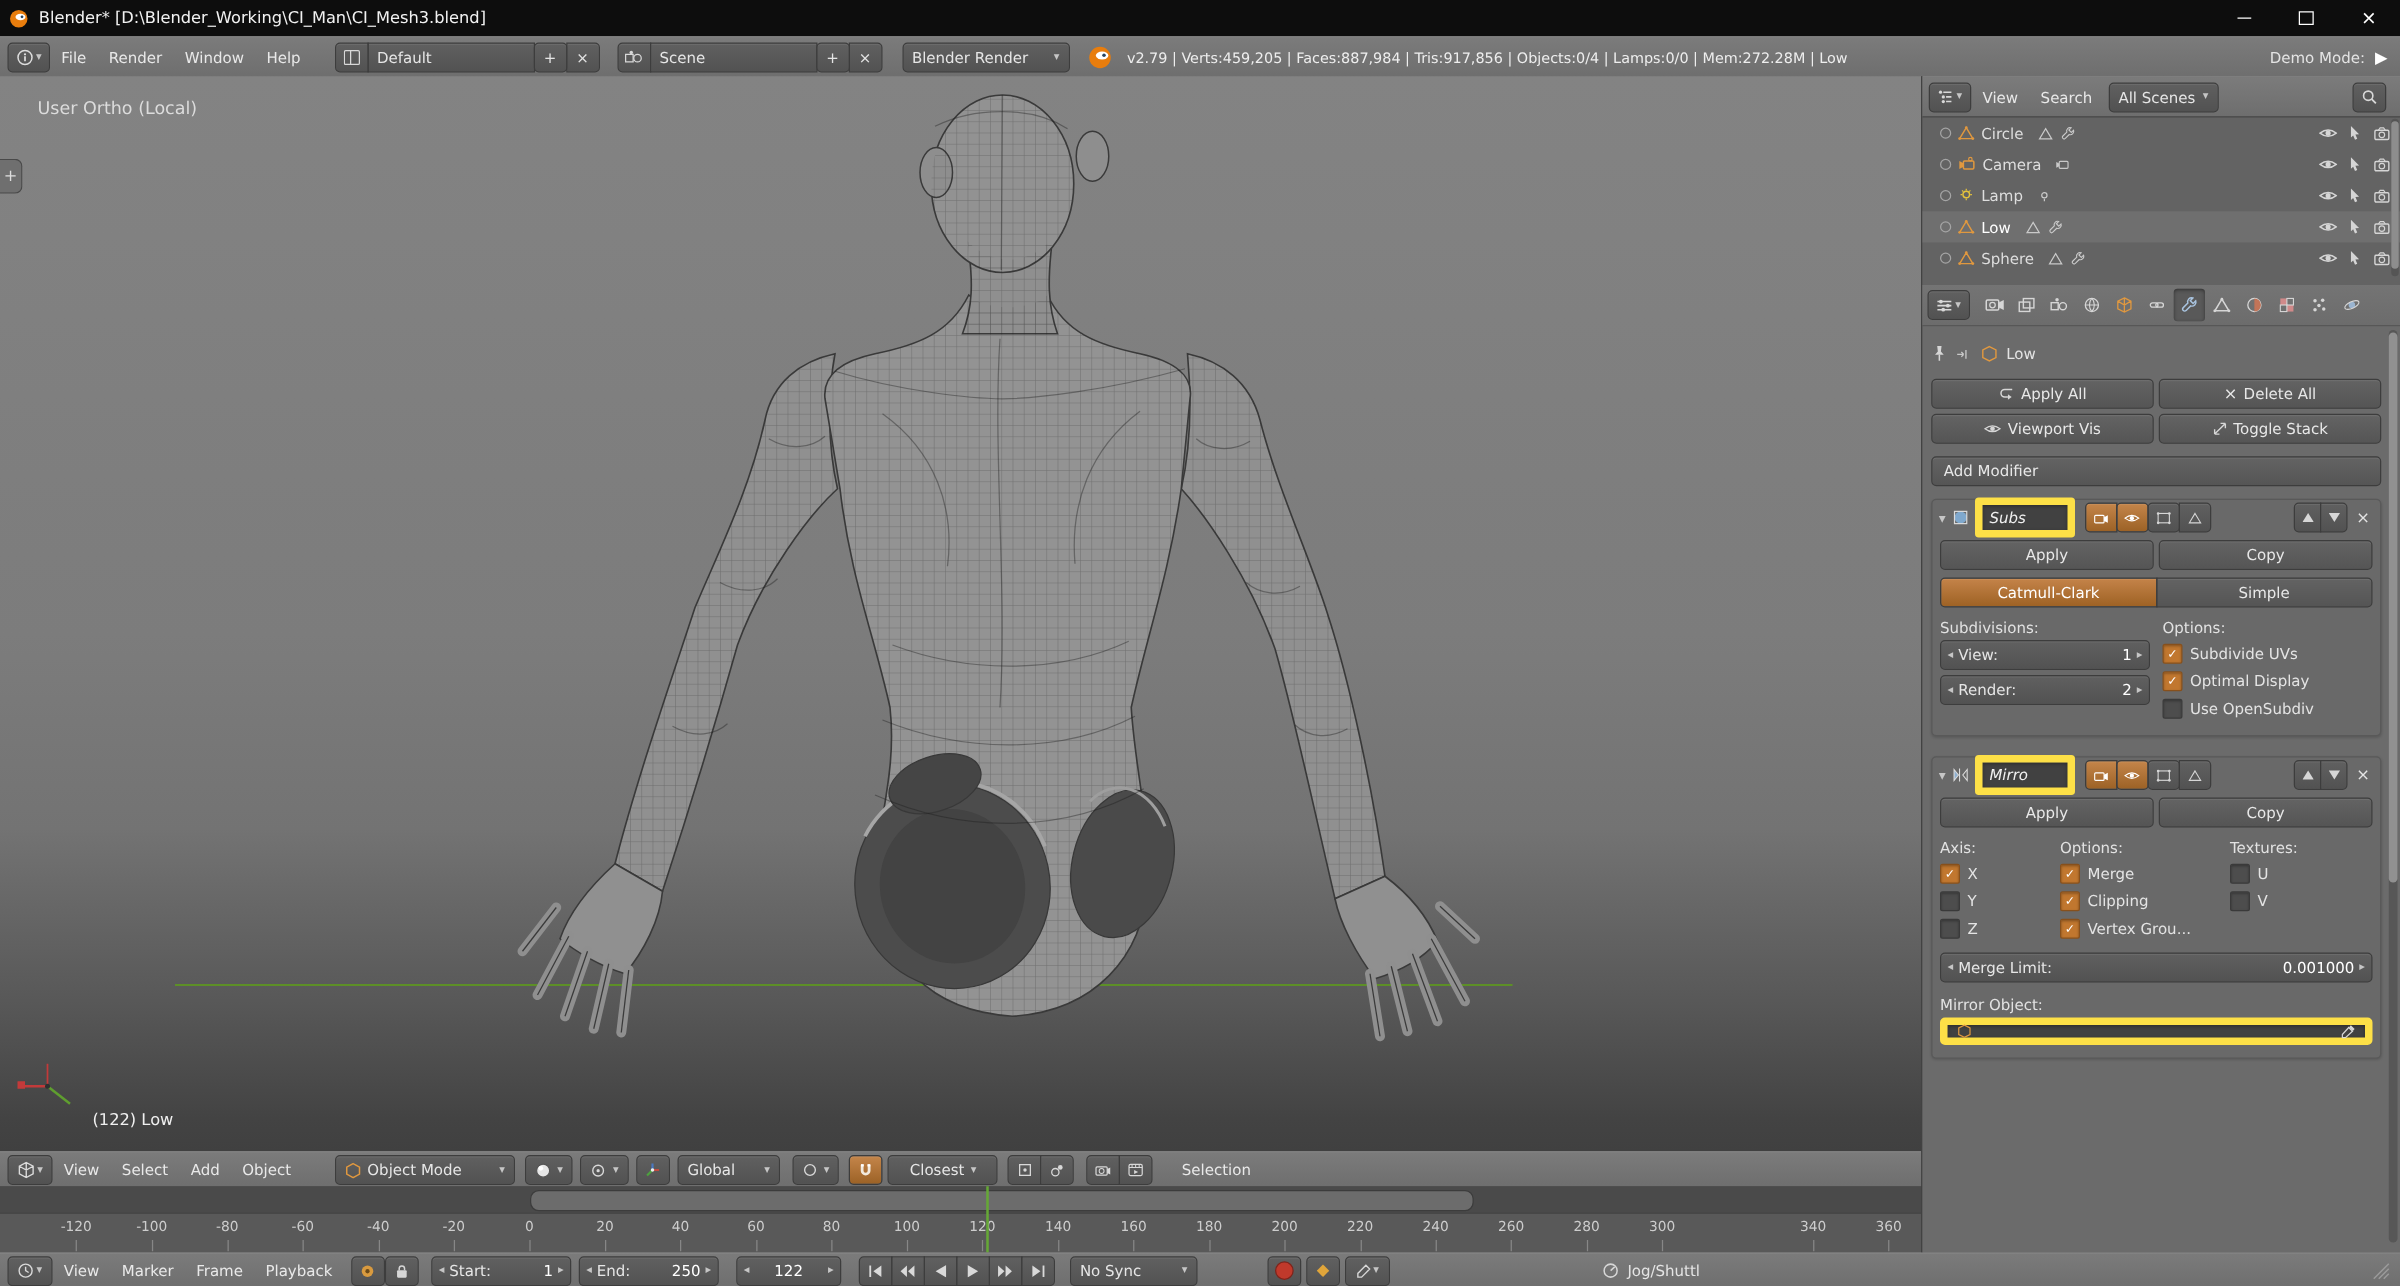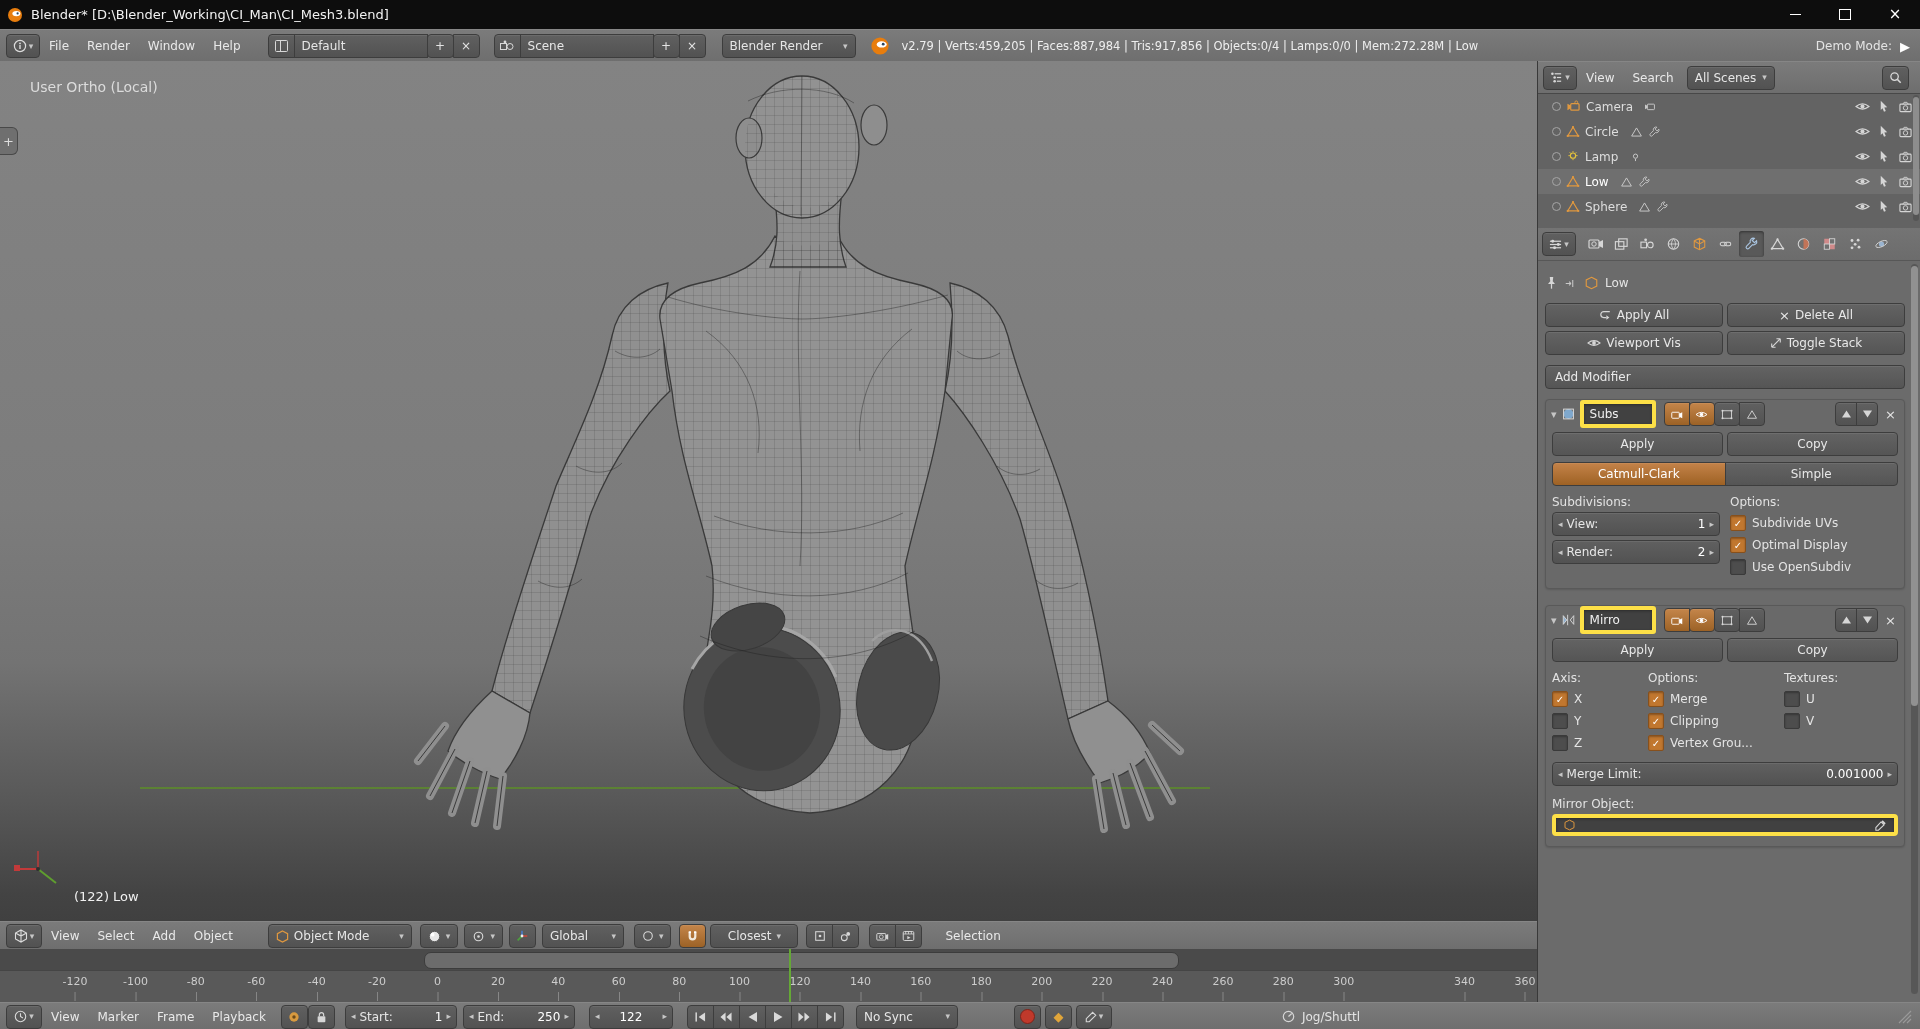--- a/index.html
+++ b/index.html
@@ -24,21 +24,21 @@
   .w{height:22px;background:linear-gradient(#606060,#525252);border:1px solid #3d3d3d;border-radius:4px;display:inline-flex;align-items:center;padding:0 7px;gap:5px;box-shadow:inset 0 1px 0 rgba(255,255,255,.07);white-space:nowrap;color:#e6e6e6;}
   .arr{color:#c6c6c6;font-size:9px;line-height:1;}
   .grp{display:inline-flex;}
   .grp>*{border-radius:0;margin-left:-1px;}
   .grp>*:first-child{border-radius:4px 0 0 4px;margin-left:0;}
   .grp>*:last-child{border-radius:0 4px 4px 0;}
   .ibtn{width:25px;height:22px;display:inline-flex;align-items:center;justify-content:center;background:linear-gradient(#606060,#525252);border:1px solid #3d3d3d;border-radius:4px;box-shadow:inset 0 1px 0 rgba(255,255,255,.07);flex:none;}
   .ibtn.on{background:linear-gradient(#c4854a,#9c6226);}
   .btn{height:22px;background:linear-gradient(#636363,#555);border:1px solid #3d3d3d;border-radius:4px;display:flex;align-items:center;justify-content:center;color:#e8e8e8;box-shadow:inset 0 1px 0 rgba(255,255,255,.07);white-space:nowrap;}
   .btn.orangesel{background:linear-gradient(#c48349,#9e6224);color:#fff;}
-  .field{background:#414141;border:4px solid #fde047;box-shadow:inset 0 1px 3px rgba(0,0,0,.35);}
+  .field{background:#414141;border:6px solid #fde047;box-shadow:inset 0 1px 3px rgba(0,0,0,.35);font-style:italic;}
   .cb{width:14px;height:14px;flex:none;border-radius:2px;background:#4d4d4d;border:1px solid #3a3a3a;display:inline-flex;align-items:center;justify-content:center;font-size:10px;color:#fff;box-shadow:inset 0 1px 2px rgba(0,0,0,.3);}
   .cb.on{background:#c1772f;border-color:#87501c;}
   .cbrow{display:flex;align-items:center;gap:6px;height:22px;}
   .num{height:22px;background:linear-gradient(#606060,#525252);border:1px solid #3d3d3d;border-radius:4px;display:flex;align-items:center;padding:0 5px;gap:4px;box-shadow:inset 0 1px 0 rgba(255,255,255,.07);}
   .num .nlab{flex:none;color:#e6e6e6;}
   .num .nval{margin-left:auto;color:#fff;}
 
   
   #infobar{left:0;top:29px;width:1920px;height:32px;}
   #infobar .stats{color:#eee;font-size:11.5px;margin-left:12px;white-space:nowrap;}
@@ -406,21 +406,21 @@
     </span>
 
     <span class="menu" style="margin-left:14px">Selection</span>
   </div>
 
   <div id="tl-region" class="abs">
     <div id="tl-scroll">
         <div class="thumb"></div>
       </div>
     <div id="tl-ruler">
-      <div style="position:absolute;left:16px;top:0;width:100%;height:100%">
+      <div style="position:absolute;left:2px;top:0;width:100%;height:100%">
           <span class="tick" style="left: 59px;">-120</span>
           <span class="tick" style="left: 119.416px;">-100</span>
           <span class="tick" style="left: 179.832px;">-80</span>
           <span class="tick" style="left: 240.248px;">-60</span>
           <span class="tick" style="left: 300.664px;">-40</span>
           <span class="tick" style="left: 361.08px;">-20</span>
           <span class="tick" style="left: 421.496px;">0</span>
           <span class="tick" style="left: 481.912px;">20</span>
           <span class="tick" style="left: 542.328px;">40</span>
           <span class="tick" style="left: 602.744px;">60</span>
@@ -468,60 +468,60 @@
         <span class="ibtn mlauto" style="margin-right:12px">
           <svg width="13" height="13" viewBox="0 0 14 14">
               <circle cx="6" cy="6" r="4" fill="none" stroke="#d8d8d8" stroke-width="1.4"></circle>
               <line x1="9" y1="9" x2="12.6" y2="12.6" stroke="#d8d8d8" stroke-width="1.6"></line>
             </svg>
         </span>
       </div>
 
       <div class="orow">
         <span class="odot"></span>
-        <svg width="15" height="13" viewBox="0 0 16 14">
-            <rect x="5" y="4" width="9" height="7" rx="1" fill="none" stroke="#e0983f" stroke-width="1.3"></rect>
-            <path d="M5 6 L1.5 4 V11 L5 9Z" fill="#e0983f"></path>
-            <circle cx="11" cy="2.5" r="1.5" fill="none" stroke="#e0983f"></circle>
-          </svg>
-        <span>Camera</span>
-        <svg width="13" height="11" viewBox="0 0 16 14" style="margin-left:6px">
-            <rect x="4" y="4" width="9" height="7" rx="1" fill="none" stroke="#c9c9c9" stroke-width="1.2"></rect>
-            <path d="M4 6 L1 4.5 V10.5 L4 9Z" fill="#c9c9c9"></path>
-          </svg>
-        <span class="oicons">
-          <svg width="15" height="13" viewBox="0 0 16 14">
-              <path d="M1 7 Q8 1.5 15 7 Q8 12.5 1 7Z" fill="none" stroke="#d5d5d5" stroke-width="1.2"></path>
-              <circle cx="8" cy="7" r="2.2" fill="#d5d5d5"></circle>
-            </svg>
-          <svg width="12" height="13" viewBox="0 0 14 16">
-              <path d="M3 1 L11 9 L7.4 9.3 L9.2 13.6 L7 14.6 L5.2 10.3 L3 12.4Z" fill="#d5d5d5"></path>
-            </svg>
-          <svg width="15" height="13" viewBox="0 0 16 14">
-              <rect x="2" y="4.5" width="12" height="8" rx="1" fill="none" stroke="#d5d5d5" stroke-width="1.2"></rect>
-              <circle cx="8" cy="8.5" r="2.4" fill="none" stroke="#d5d5d5"></circle>
-              <path d="M5 4.5 L6.5 2.5 H9.5 L11 4.5" fill="none" stroke="#d5d5d5"></path>
-            </svg>
-        </span>
-      </div>
-
-      <div class="orow">
-        <span class="odot"></span>
         <svg width="14" height="13" viewBox="0 0 16 14">
             <path d="M8 2 L14 12 H2Z" fill="none" stroke="#e0983f" stroke-width="1.3"></path>
             <circle cx="8" cy="2" r="1.3" fill="#e0983f"></circle>
             <circle cx="14" cy="12" r="1.3" fill="#e0983f"></circle>
             <circle cx="2" cy="12" r="1.3" fill="#e0983f"></circle>
           </svg>
         <span>Circle</span>
         <svg width="13" height="12" viewBox="0 0 16 14" style="margin-left:6px">
             <path d="M8 2 L14 12 H2Z" fill="none" stroke="#c9c9c9" stroke-width="1.2"></path>
           </svg>
         <svg width="13" height="12" viewBox="0 0 16 16">
             <path d="M13.8 4.2 a3.6 3.6 0 0 1-4.6 4.6 L5 13 a1.8 1.8 0 0 1-2.6-2.6 L6.6 6.2 a3.6 3.6 0 0 1 4.6-4.6 L8.8 4 l2.6 2.6Z" fill="none" stroke="#c9c9c9" stroke-width="1.2"></path>
+          </svg>
+        <span class="oicons">
+          <svg width="15" height="13" viewBox="0 0 16 14">
+              <path d="M1 7 Q8 1.5 15 7 Q8 12.5 1 7Z" fill="none" stroke="#d5d5d5" stroke-width="1.2"></path>
+              <circle cx="8" cy="7" r="2.2" fill="#d5d5d5"></circle>
+            </svg>
+          <svg width="12" height="13" viewBox="0 0 14 16">
+              <path d="M3 1 L11 9 L7.4 9.3 L9.2 13.6 L7 14.6 L5.2 10.3 L3 12.4Z" fill="#d5d5d5"></path>
+            </svg>
+          <svg width="15" height="13" viewBox="0 0 16 14">
+              <rect x="2" y="4.5" width="12" height="8" rx="1" fill="none" stroke="#d5d5d5" stroke-width="1.2"></rect>
+              <circle cx="8" cy="8.5" r="2.4" fill="none" stroke="#d5d5d5"></circle>
+              <path d="M5 4.5 L6.5 2.5 H9.5 L11 4.5" fill="none" stroke="#d5d5d5"></path>
+            </svg>
+        </span>
+      </div>
+
+      <div class="orow">
+        <span class="odot"></span>
+        <svg width="15" height="13" viewBox="0 0 16 14">
+            <rect x="5" y="4" width="9" height="7" rx="1" fill="none" stroke="#e0983f" stroke-width="1.3"></rect>
+            <path d="M5 6 L1.5 4 V11 L5 9Z" fill="#e0983f"></path>
+            <circle cx="11" cy="2.5" r="1.5" fill="none" stroke="#e0983f"></circle>
+          </svg>
+        <span>Camera</span>
+        <svg width="13" height="11" viewBox="0 0 16 14" style="margin-left:6px">
+            <rect x="4" y="4" width="9" height="7" rx="1" fill="none" stroke="#c9c9c9" stroke-width="1.2"></rect>
+            <path d="M4 6 L1 4.5 V10.5 L4 9Z" fill="#c9c9c9"></path>
           </svg>
         <span class="oicons">
           <svg width="15" height="13" viewBox="0 0 16 14">
               <path d="M1 7 Q8 1.5 15 7 Q8 12.5 1 7Z" fill="none" stroke="#d5d5d5" stroke-width="1.2"></path>
               <circle cx="8" cy="7" r="2.2" fill="#d5d5d5"></circle>
             </svg>
           <svg width="12" height="13" viewBox="0 0 14 16">
               <path d="M3 1 L11 9 L7.4 9.3 L9.2 13.6 L7 14.6 L5.2 10.3 L3 12.4Z" fill="#d5d5d5"></path>
             </svg>
           <svg width="15" height="13" viewBox="0 0 16 14">

